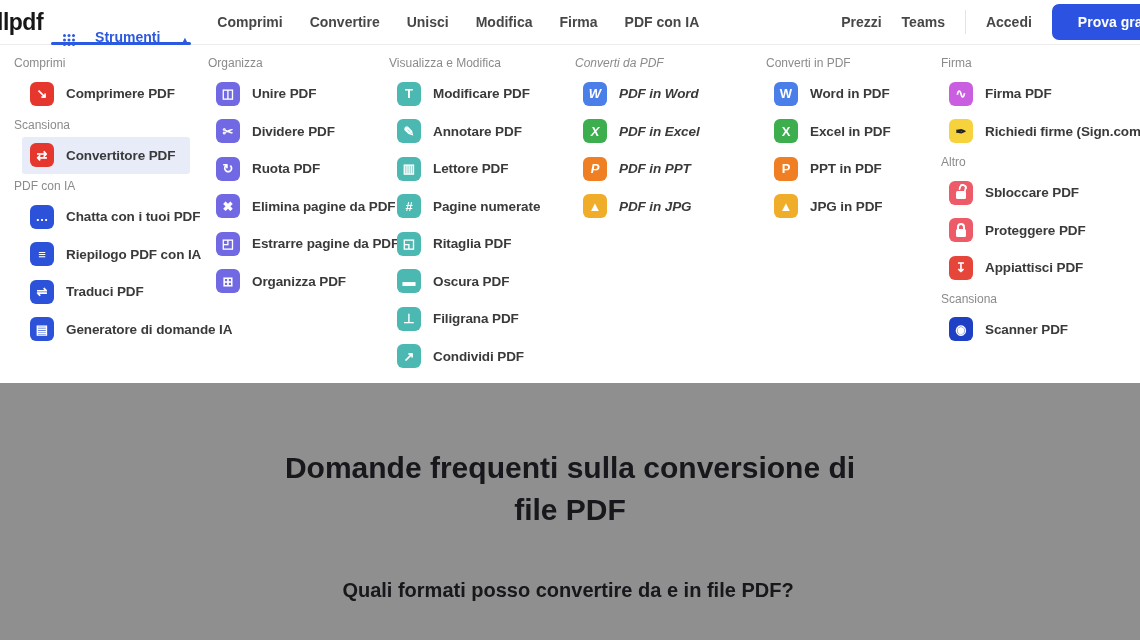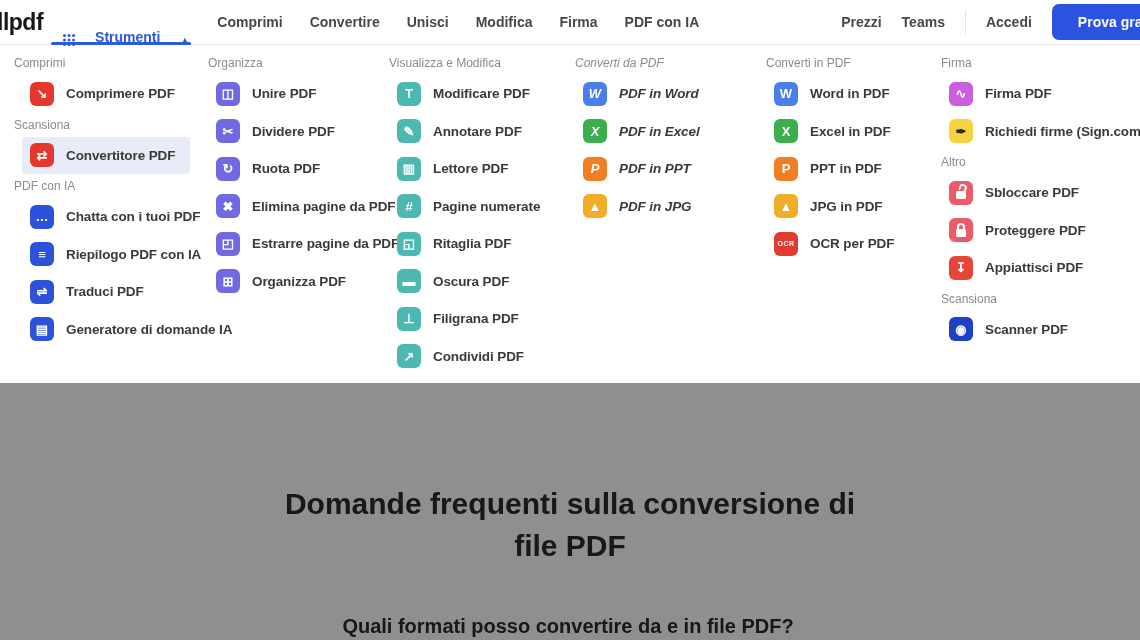--- a/index.html
+++ b/index.html
@@ -41,21 +41,21 @@
   .tool-icon.dark{color:#222;}
   .tool-icon.ocr{font-size:7px;letter-spacing:.4px;}
   .item-label{font-size:13.5px;font-weight:600;color:#3a3a3a;white-space:nowrap;letter-spacing:-.1px;}
   
   .lockshape{width:10px;height:8px;background:#fff;border-radius:1.5px;position:relative;margin-top:5px;}
   .lockshape::before{content:"";position:absolute;width:4px;height:5px;border:2px solid #fff;border-bottom:none;
                      border-radius:4px 4px 0 0;top:-6px;left:1px;}
   .lockshape.open::before{left:3px;top:-7px;transform:rotate(18deg);}
   
   .faq{position:relative;height:257px;background:#fff;text-align:center;overflow:hidden;}
-  .faq-title{margin:0 auto;padding-top:100px;font-size:30px;line-height:42px;font-weight:700;color:#2b2b33;}
+  .faq-title{margin:0 auto;padding-top:64px;font-size:30px;line-height:42px;font-weight:700;color:#2b2b33;}
   .faq-question{margin:48px 4px 0 0;font-size:20px;font-weight:700;color:#2b2b33;}
   .faq-overlay{position:absolute;inset:0;background:rgba(0,0,0,.44);}
 </style>
 </head>
 <body>
 
 <header class="nav">
   <div class="logo">llpdf</div>
 
   <div class="tools-btn">
@@ -211,24 +211,20 @@
       <span class="item-label">Excel in PDF</span>
     </div>
     <div class="item">
       <span class="tool-icon" style="background: rgb(240, 127, 35);">P</span>
       <span class="item-label">PPT in PDF</span>
     </div>
     <div class="item">
       <span class="tool-icon" style="background: rgb(240, 173, 41);">▲</span>
       <span class="item-label">JPG in PDF</span>
     </div>
-    <div class="item">
-      <span class="tool-icon ocr" style="background: rgb(226, 60, 48);">OCR</span>
-      <span class="item-label">OCR per PDF</span>
-    </div>
   </div>
 
   <div class="col col-6">
     <div class="sec-heading">Firma</div>
     <div class="item">
       <span class="tool-icon" style="background: rgb(201, 95, 224);">∿</span>
       <span class="item-label">Firma PDF</span>
     </div>
     <div class="item">
       <span class="tool-icon dark" style="background: rgb(246, 211, 60);">✒</span>

